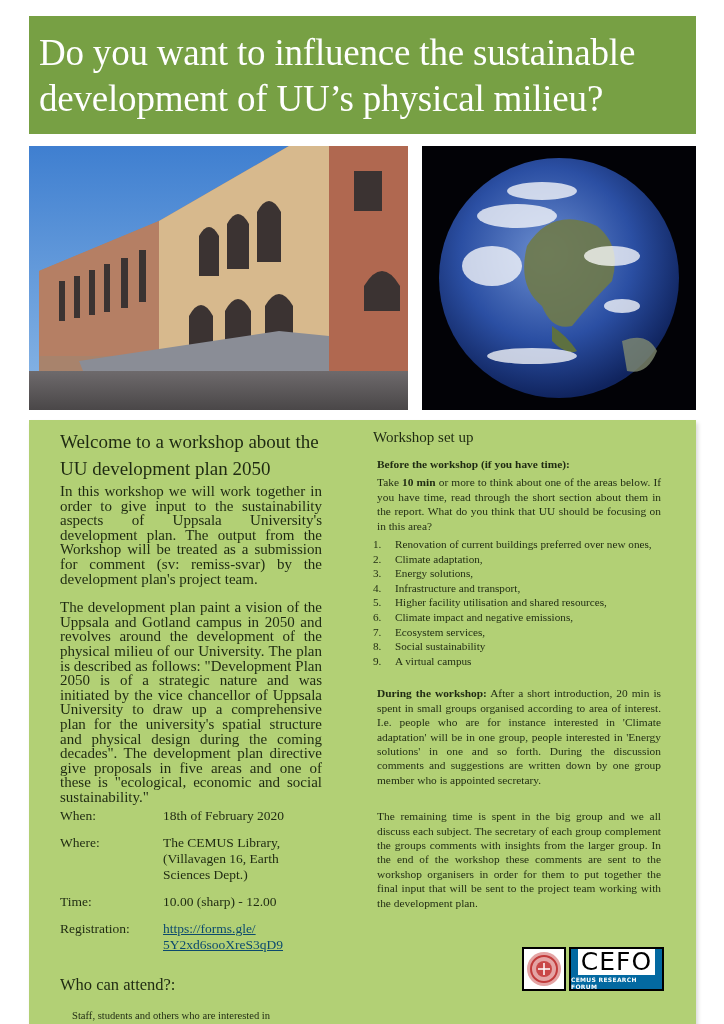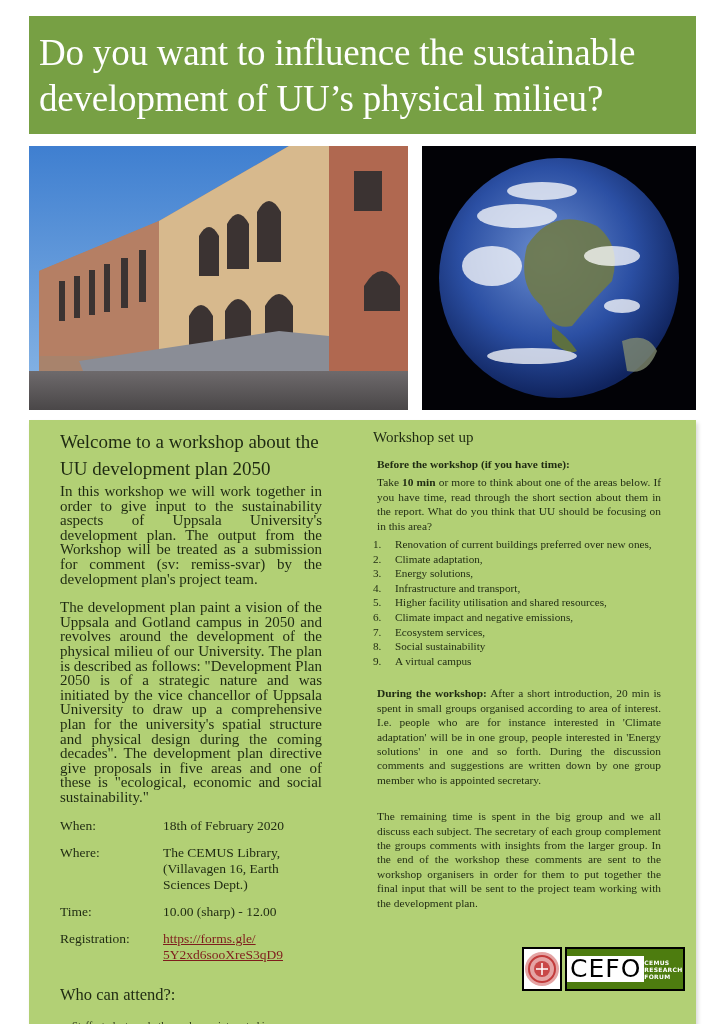--- a/index.html
+++ b/index.html
@@ -11,31 +11,31 @@
   .content-panel{position:absolute;left:29px;top:420px;width:667px;height:689px;background:#b2d075;box-shadow:2px 3px 4px rgba(0,0,0,0.15);}
   .col-left{position:absolute;left:31px;top:8px;width:262px;}
   .col-right{position:absolute;left:344px;top:8px;width:292px;}
   .h2{font-size:19px;line-height:27px;margin:0;font-weight:normal;}
   .p{font-size:15px;line-height:14.6px;text-align:justify;margin:0;}
   .pr{font-size:11.4px;line-height:14.4px;text-align:justify;margin:4px;}
   .gap{height:14px;}
   .info-row{display:flex;font-size:13.5px;line-height:16px;margin-top:11px;}
   .info-label{width:103px;flex:none;}
   .info-value{flex:1;}
-  .info-value a{color:#7f1d1d;text-decoration:underline;}
+  .info-value a{color:#0c4a6e;text-decoration:underline;}
   .who-h{font-size:16.5px;line-height:20px;margin:22px 0 6px 0;font-weight:normal;}
   .who-p{font-size:10.6px;line-height:17px;margin:12px;}
   .h3{font-size:15px;line-height:18px;margin:0 0 11px 0;font-weight:normal;}
   ol.areas{margin:0;padding:0;list-style:none;}
   ol.areas li{display:flex;font-size:11.2px;line-height:14.6px;}
   ol.areas li .num{width:22px;flex:none;}
   b{font-weight:bold;}
   .logos{position:absolute;left:493px;top:527px;width:142px;height:44px;display:flex;gap:3px;}
   .logo-seal{width:40px;height:40px;border:2px solid #000;background:#fff;display:flex;align-items:center;justify-content:center;}
-  .logo-cefo{flex:1;height:40px;border:2px solid #000;background:#4d7c0f;color:#fff;display:flex;flex-direction:row;align-items:center;justify-content:center;}
+  .logo-cefo{flex:1;height:40px;border:2px solid #000;background:#0369a1;color:#fff;display:flex;flex-direction:column;align-items:center;justify-content:center;}
   .cefo-word{font-family:"DejaVu Sans",sans-serif;font-size:25px;line-height:26px;letter-spacing:1px;background:#fff;color:#000;padding:0 3px;}
   .cefo-sub{font-family:"DejaVu Sans",sans-serif;font-size:6px;font-weight:bold;letter-spacing:0.3px;margin-top:1px;}
 </style>
 </head>
 <body>
 
 <div class="title-banner">
   <h1>Do you want to influence the sustainable development of UU’s physical milieu?</h1>
 </div>
 
@@ -103,21 +103,21 @@
 </div>
 
 <div class="content-panel">
   <div class="col-left">
     <div class="h2">Welcome to a workshop about the</div>
     <div class="h2" style="margin-bottom:2px">UU development plan 2050</div>
     <p class="p">In this workshop we will work together in order to give input to the sustainability aspects of Uppsala University's development plan. The output from the Workshop will be treated as a submission for comment (sv: remiss-svar) by the development plan's project team.</p>
     <div class="gap"></div>
     <p class="p">The  development plan paint a vision of the Uppsala and Gotland campus in 2050 and revolves around the development of the physical milieu of our University. The plan is described as follows: "Development Plan 2050 is of a strategic nature and was initiated by the vice chancellor of Uppsala University to draw up a comprehensive plan for the university's spatial structure and physical design during the coming decades". The development plan directive give proposals in five areas and one of these is "ecological, economic and social sustainability."</p>
 
-    <div class="info-row" style="margin-top:14px">
+    <div class="info-row" style="margin-top:4px">
       <span class="info-label">When:</span>
       <span class="info-value">18th of February 2020</span>
     </div>
     <div class="info-row">
       <span class="info-label">Where:</span>
       <span class="info-value">The CEMUS Library, (Villavagen 16, Earth Sciences Dept.)</span>
     </div>
     <div class="info-row">
       <span class="info-label">Time:</span>
       <span class="info-value">10.00 (sharp) - 12.00</span>

